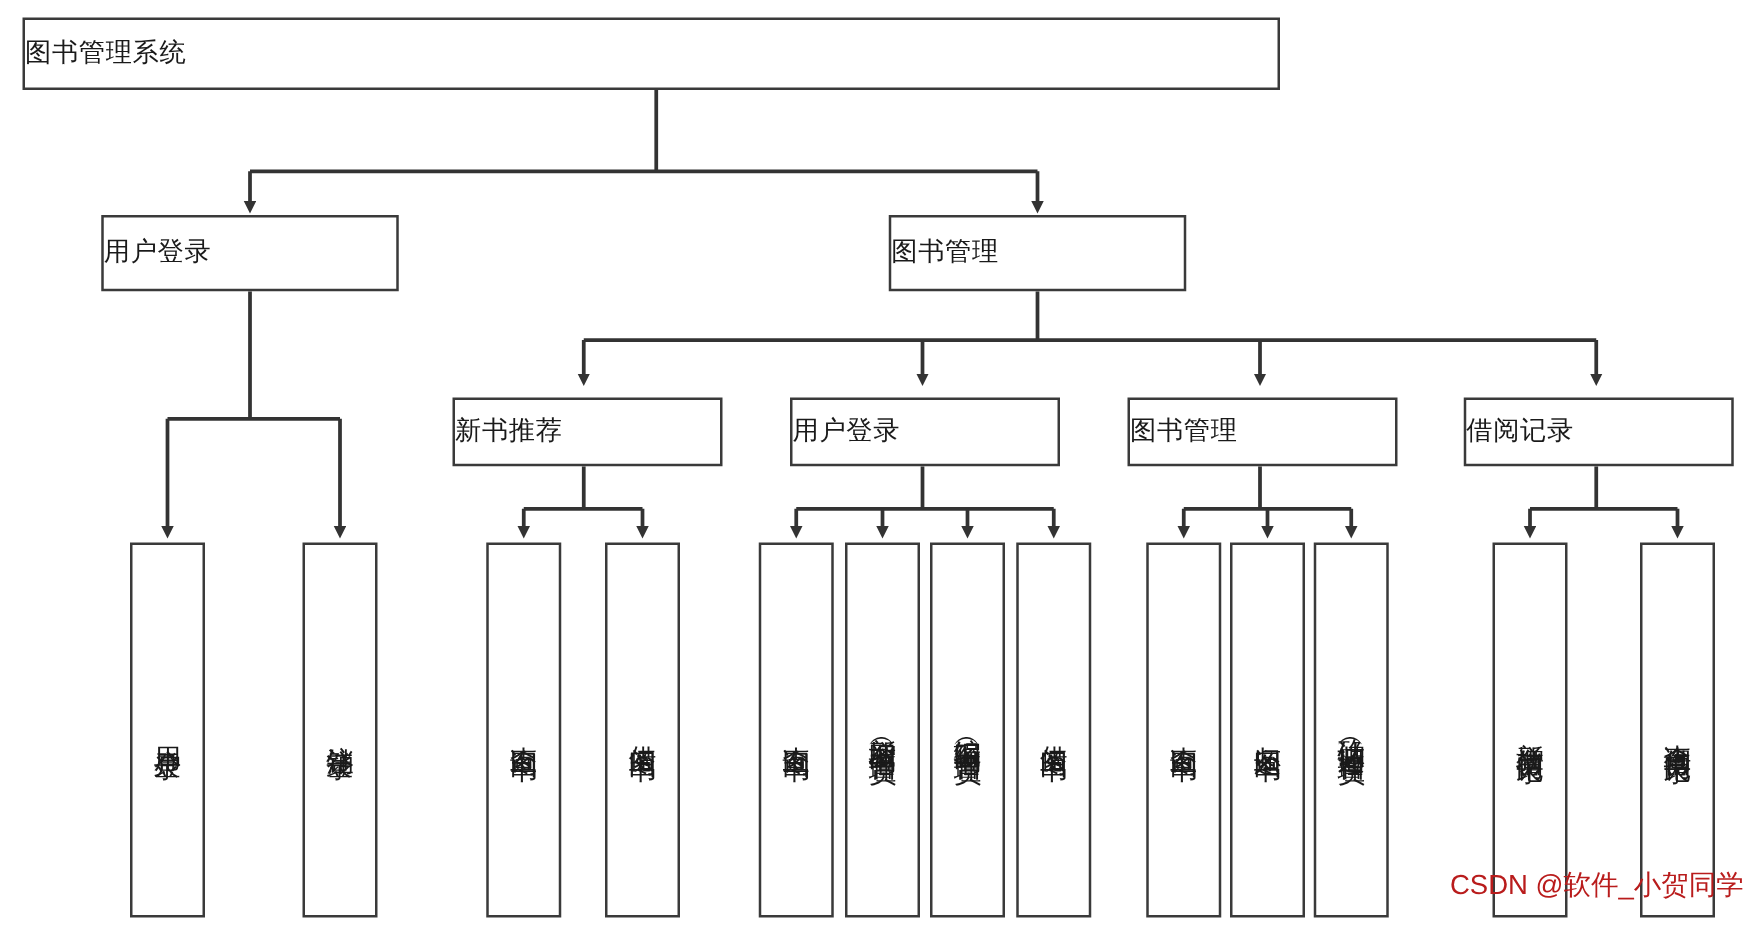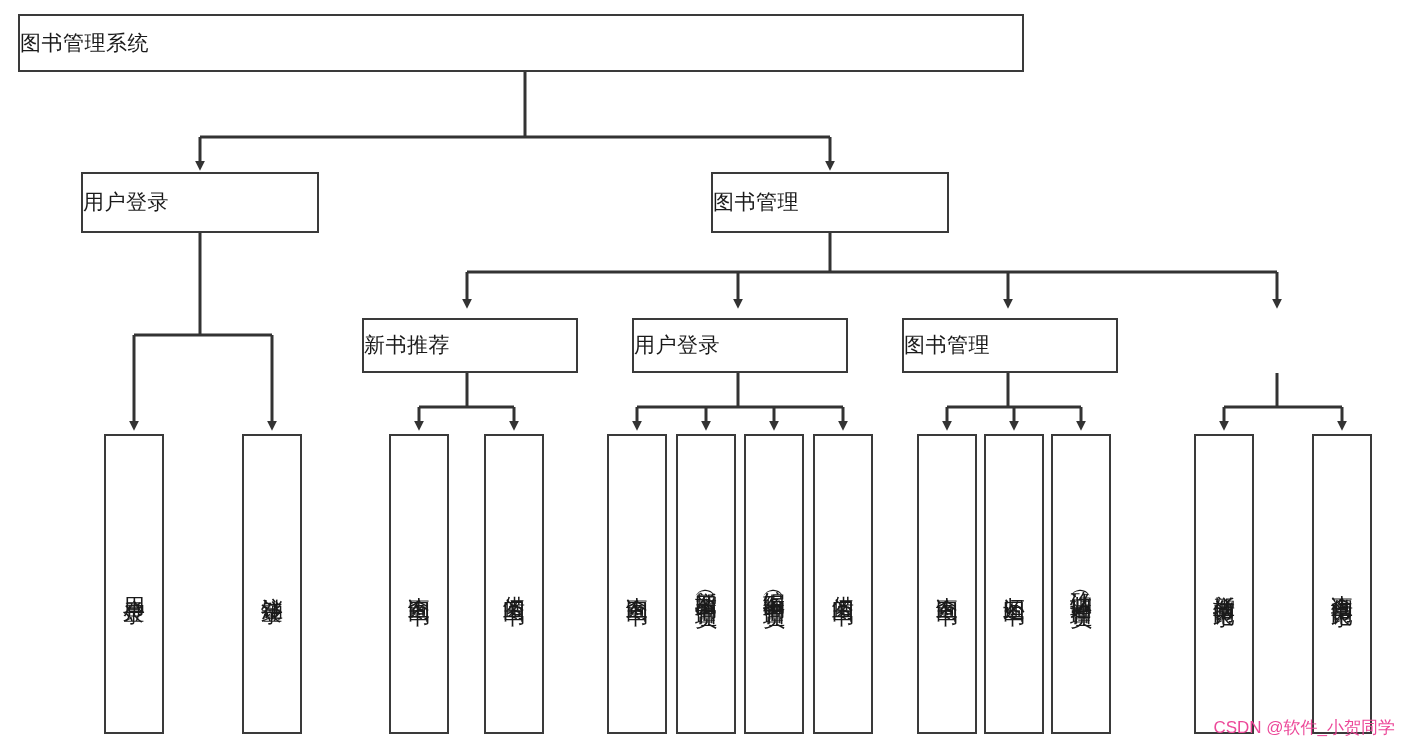--- a/index.html
+++ b/index.html
@@ -50,23 +50,23 @@
   .node.vertical .label {
     writing-mode: vertical-rl;
     text-orientation: upright;
     font-size: 22px;
     letter-spacing: 2.5px;
     white-space: nowrap;
   }
   #watermark {
     position: absolute;
     right: 10px;
-    bottom: 8px;
-    font-size: 17px;
-    color: #ec4899;
+    bottom: 24px;
+    font-size: 22px;
+    color: #b91c1c;
     z-index: 3;
     white-space: nowrap;
   }
 </style>
 </head>
 <body>
 
 <div id="canvas">
 
   <svg class="wires" viewBox="0 0 1405 747" xmlns="http://www.w3.org/2000/svg">
@@ -148,20 +148,23 @@
   </div>
 
   <div class="node horizontal" style="left:632px; top:318px; width:216px; height:55px;">
     <span class="label">用户登录</span>
   </div>
 
   <div class="node horizontal" style="left:902px; top:318px; width:216px; height:55px;">
     <span class="label">图书管理</span>
   </div>
 
+  <div class="node horizontal" style="left:1171px; top:318px; width:216px; height:55px;">
+    <span class="label">借阅记录</span>
+  </div>
 
   <div class="node vertical" style="left:104px; top:434px; width:60px; height:300px;">
     <span class="label">用户登录</span>
   </div>
 
   <div class="node vertical" style="left:242px; top:434px; width:60px; height:300px;">
     <span class="label">注销登录</span>
   </div>
 
   <div class="node vertical" style="left:389px; top:434px; width:60px; height:300px;">

